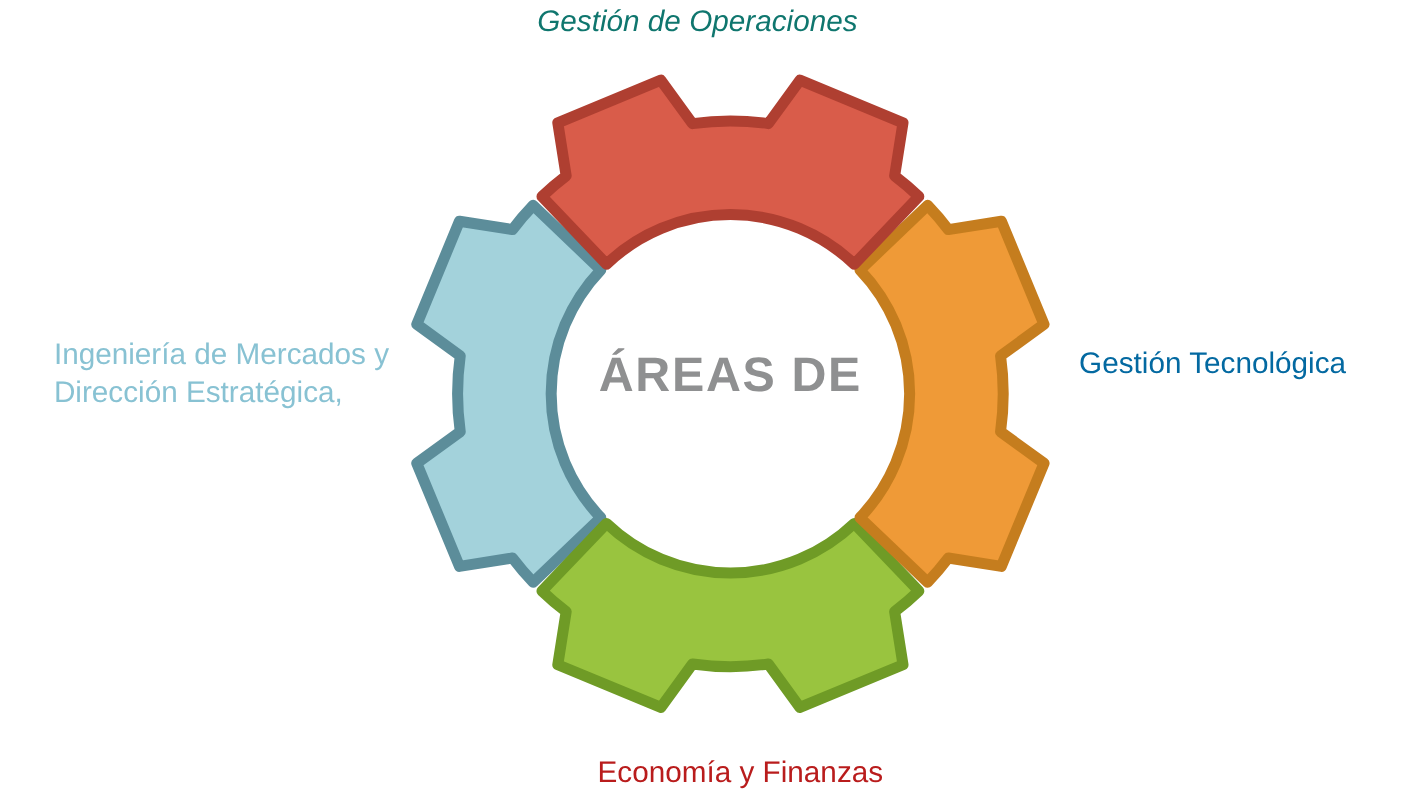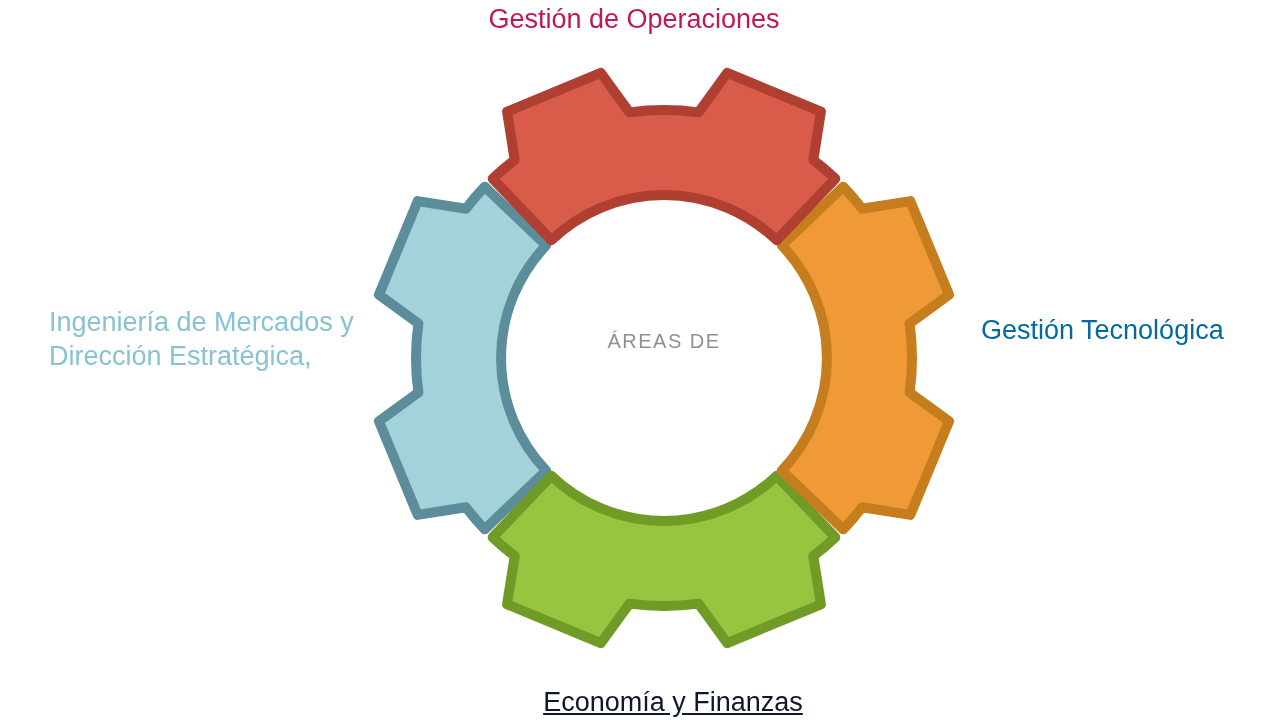--- a/index.html
+++ b/index.html
@@ -19,22 +19,22 @@
     position: absolute;
     top: 0;
     left: 0;
   }
   .center-title {
     position: absolute;
     top: 341px;
     left: 664px;
     transform: translate(-50%, -50%);
     text-align: left;
-    font-size: 20px;
-    font-weight: 400;
+    font-size: 44px;
+    font-weight: 700;
     letter-spacing: 1.5px;
     line-height: 41px;
     white-space: nowrap;
   }
   .seg-label {
     position: absolute;
     font-size: 27px;
     font-weight: 400;
   }
   .label-top {
@@ -71,24 +71,24 @@
         <path d="M 776.6 475.8 A 163 163 0 0 1 551.4 475.8 L 492.7 537.3 A 248 248 0 0 0 514.7 556.1 L 507.1 604.3 L 600.8 643.1 L 629.5 603.6 A 248 248 0 0 0 698.5 603.6 L 727.2 643.1 L 820.9 604.3 L 813.3 556.1 A 248 248 0 0 0 835.3 537.3 Z" fill="#99C43F" stroke="#6F9B26" stroke-width="10" stroke-linejoin="round"></path>
         <path d="M 781.8 245.4 A 163 163 0 0 1 781.8 470.6 L 843.3 529.3 A 248 248 0 0 0 862.1 507.3 L 910.3 514.9 L 949.1 421.2 L 909.6 392.5 A 248 248 0 0 0 909.6 323.5 L 949.1 294.8 L 910.3 201.1 L 862.1 208.7 A 248 248 0 0 0 843.3 186.7 Z" fill="#EF9A37" stroke="#C57D1E" stroke-width="10" stroke-linejoin="round"></path>
         <path d="M 551.4 240.2 A 163 163 0 0 1 776.6 240.2 L 835.3 178.7 A 248 248 0 0 0 813.3 159.9 L 820.9 111.7 L 727.2 72.9 L 698.5 112.4 A 248 248 0 0 0 629.5 112.4 L 600.8 72.9 L 507.1 111.7 L 514.7 159.9 A 248 248 0 0 0 492.7 178.7 Z" fill="#D95C4A" stroke="#AF3F31" stroke-width="10" stroke-linejoin="round"></path>
       </g>
   </svg>
 
   <div class="center-title" style="color: rgb(143, 144, 145);">
     <div>ÁREAS DE</div>
   </div>
 
-  <div class="seg-label label-top" style="color: #be185d;">Gestión de Operaciones</div>
+  <div class="seg-label label-top" style="color: #0f766e; font-style: italic;">Gestión de Operaciones</div>
 
   <div class="seg-label label-right" style="color: #0369a1;">Gestión Tecnológica</div>
 
-  <div class="seg-label label-bottom" style="color: #0f172a; text-decoration: underline;">Economía y Finanzas</div>
+  <div class="seg-label label-bottom" style="color: #b91c1c;">Economía y Finanzas</div>
 
   <div class="seg-label label-left" style="color: rgb(136, 194, 211);">
     <div>Ingeniería de Mercados y</div>
     <div>Dirección Estratégica,</div>
   </div>
 
 </div>
 
 </body></html>

